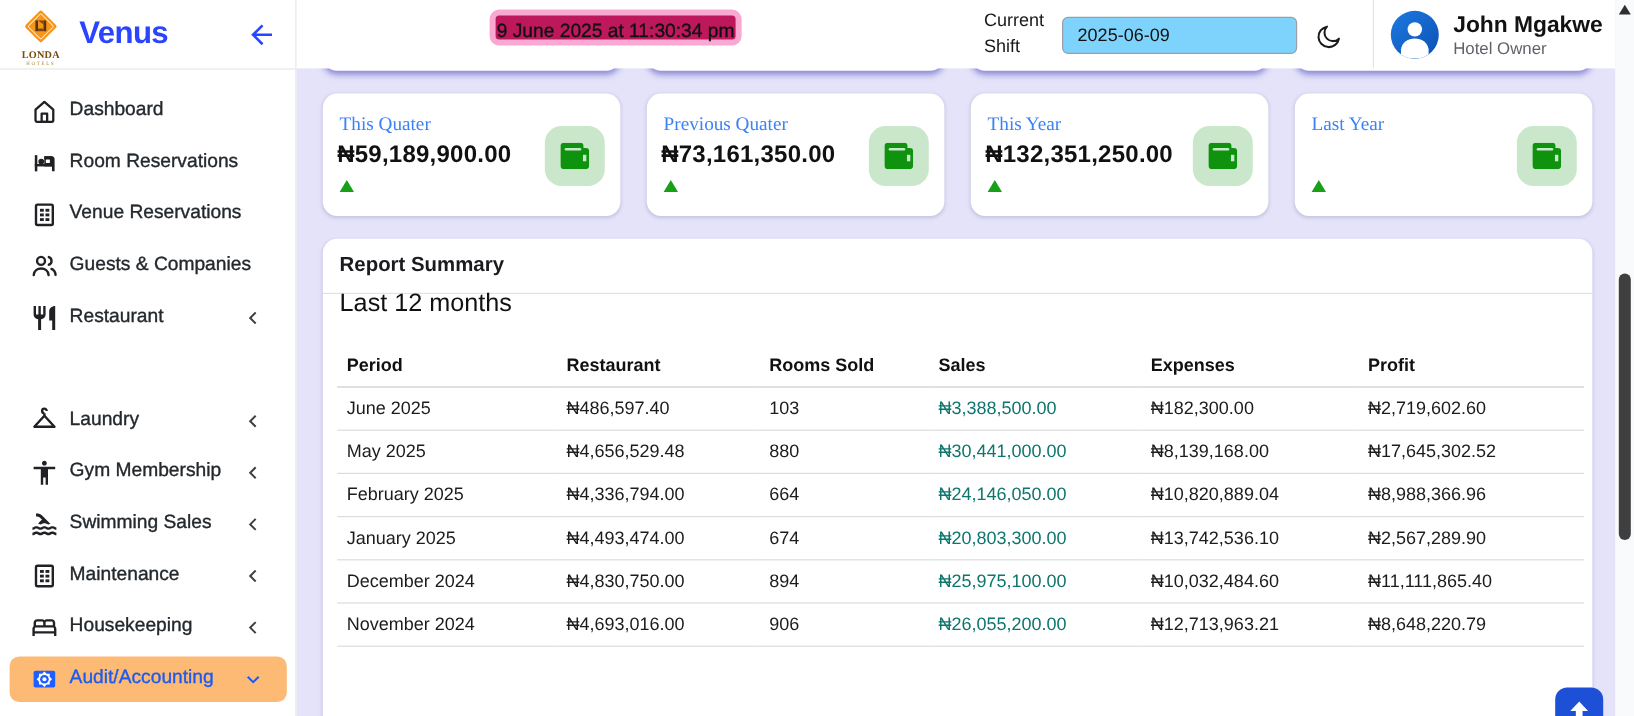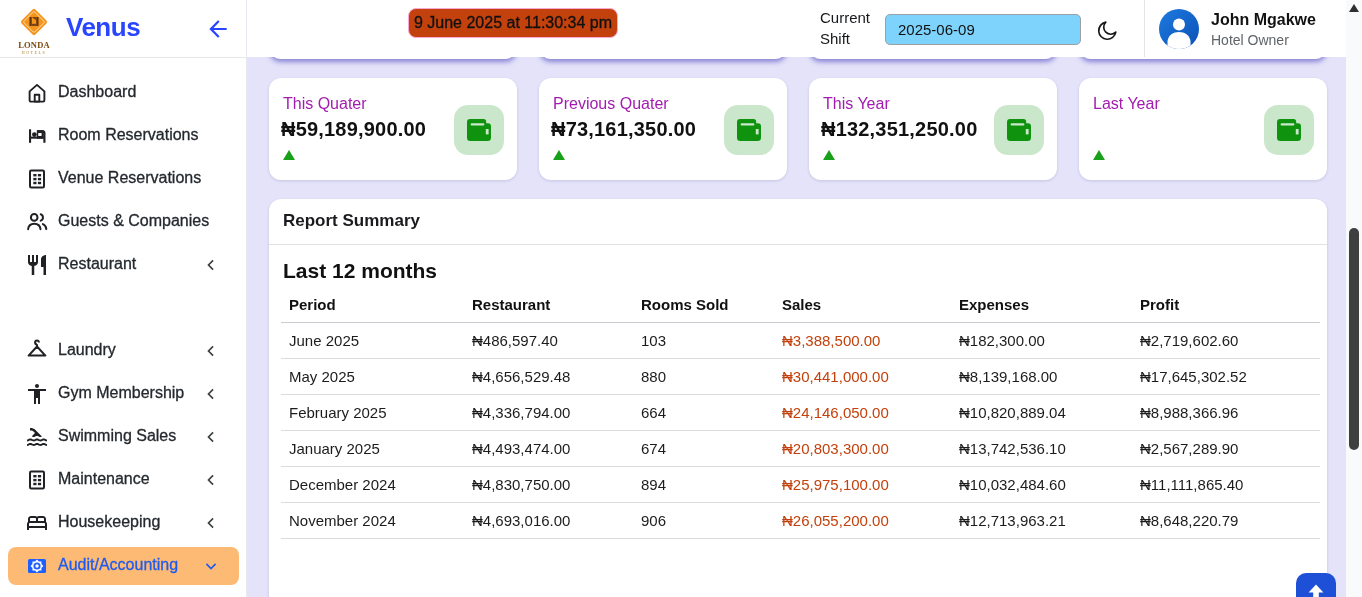--- a/index.html
+++ b/index.html
@@ -19,46 +19,46 @@
 #backarr { position:absolute; left:205px; top:16px; }
 .mi { position:absolute; left:8px; width:231px; height:38px; border-radius:8px; }
 .mi .ic { position:absolute; left:17px; top:7px; width:24px; height:24px; }
 .mi .lb { position:absolute; left:50px; top:9px; font-size:16px; font-weight:500; color:#24292e; white-space:nowrap; -webkit-text-stroke:0.3px #24292e; }
 .mi .ch { position:absolute; right:18px; top:9px; width:20px; height:20px; }
 .mi.active { background:#fdba74; }
 .mi.active .lb { color:#1d5bf0; -webkit-text-stroke:0.3px #1d5bf0; }
 
 
 #topbar { left:247px; top:0; width:1099px; height:57px; background:#fff; z-index:30; }
-#clockpill { position:absolute; left:161px; top:8px; width:210px; height:30px; border:1px solid #f9a8d4; border-radius:8px; background:#c2410c; font-size:16px; font-weight:500; color:#111; text-align:center; line-height:28px; -webkit-text-stroke:0.3px #111; }
+#clockpill { position:absolute; left:161px; top:8px; width:210px; height:30px; border:5px solid #f9a8d4; border-radius:8px; background:#be185d; font-size:16px; font-weight:500; color:#111; text-align:center; line-height:28px; -webkit-text-stroke:0.3px #111; }
 #curshift { position:absolute; left:573px; top:7px; font-size:15px; color:#16181b; line-height:21px; }
 #dateinput { position:absolute; left:638px; top:14px; width:196px; height:31px; border:1px solid #9aa0a6; border-radius:5px; font-size:15px; color:#111; line-height:29px; padding-left:12px; background:#7dd3fc; }
 #moon { position:absolute; left:848px; top:19px; width:24px; height:24px; }
 #tdivider { position:absolute; left:897px; top:0; width:1px; height:57px; background:#e3e3e8; }
 #avatar { position:absolute; left:912px; top:9px; width:40px; height:40px; border-radius:50%; background:linear-gradient(135deg,#1c7ae0 0%,#0d50b4 100%); overflow:hidden; }
-#uname { position:absolute; left:964px; top:11px; font-size:16px; font-weight:700; color:#121212; }
+#uname { position:absolute; left:964px; top:11px; font-size:19px; font-weight:700; color:#121212; }
 #urole { position:absolute; left:964px; top:32px; font-size:14px; color:#5f6368; }
 
 
 .ghost { top:34px; height:25px; background:#fff; border-radius:0 0 12px 12px; box-shadow:0 3px 5px rgba(98,92,198,.7); z-index:5; }
 .card { top:78px; width:248px; height:102px; background:#fff; border-radius:12px; box-shadow:0 1px 3px rgba(60,60,120,.18); z-index:10; }
-.card .t { position:absolute; left:14px; top:17px; font-size:16px; color:#a21caf; }
+.card .t { position:absolute; left:14px; top:17px; font-size:16px; color:#3b82f6;font-family:Liberation Serif, serif; }
 .card .v { position:absolute; left:12px; top:40px; font-size:20px; font-weight:700; color:#111; white-space:nowrap; letter-spacing:0.2px; }
 .card .tri { position:absolute; left:14px; top:72px; width:0; height:0; border-left:6px solid transparent; border-right:6px solid transparent; border-bottom:10px solid #18a018; }
 .card .wbox { position:absolute; left:185px; top:27px; width:50px; height:50px; background:#cbe7cb; border-radius:14px; }
 .card .wbox svg { position:absolute; left:13px; top:14px; }
 
 #report { left:269px; top:199px; width:1058px; height:500px; background:#fff; border-radius:12px; box-shadow:0 1px 3px rgba(60,60,120,.18); z-index:10; }
 #rshead { position:absolute; left:0; top:0; width:100%; height:46px; border-bottom:1px solid #e2e2e6; }
 #rstitle { position:absolute; left:14px; top:12px; font-size:17px; font-weight:700; color:#1b1b1f; }
-#l12 { position:absolute; left:14px; top:60px; font-size:21px; font-weight:700; color:#111; }
+#l12 { position:absolute; left:14px; top:42px; font-size:21px; font-weight:400; color:#111; }
 table { position:absolute; left:12px; top:89px; width:1039px; border-collapse:collapse; table-layout:fixed; }
 th { text-align:left; font-size:15px; font-weight:700; color:#111; padding:8px 0 9px 8px; border-bottom:1px solid #c9ccd1; }
 td { text-align:left; font-size:15px; color:#1c1c1c; padding:0 0 0 8px; height:36px; border-bottom:1px solid #dadce0; white-space:nowrap; }
-td.sales { color:#c2410c; }
+td.sales { color:#0f766e; }
 
 #fab { left:1296px; top:573px; width:40px; height:42px; border-radius:10px; background:#1d4fd7; z-index:60; }
 #fab svg { position:absolute; left:8px; top:9px; }
 </style>
 </head>
 <body>
 
 <div class="abs" id="track"></div>
 <div class="abs" id="thumb"></div>
 <div class="abs" id="uparr"></div>

